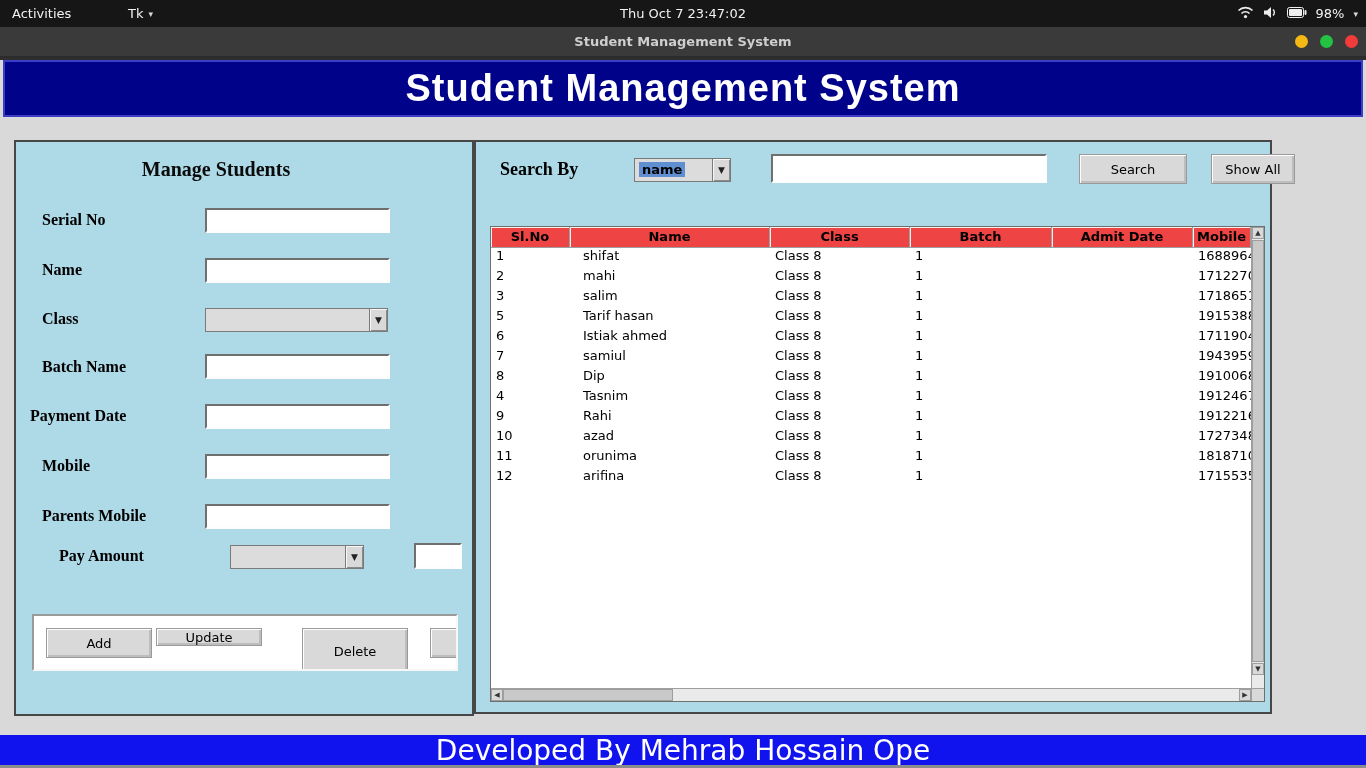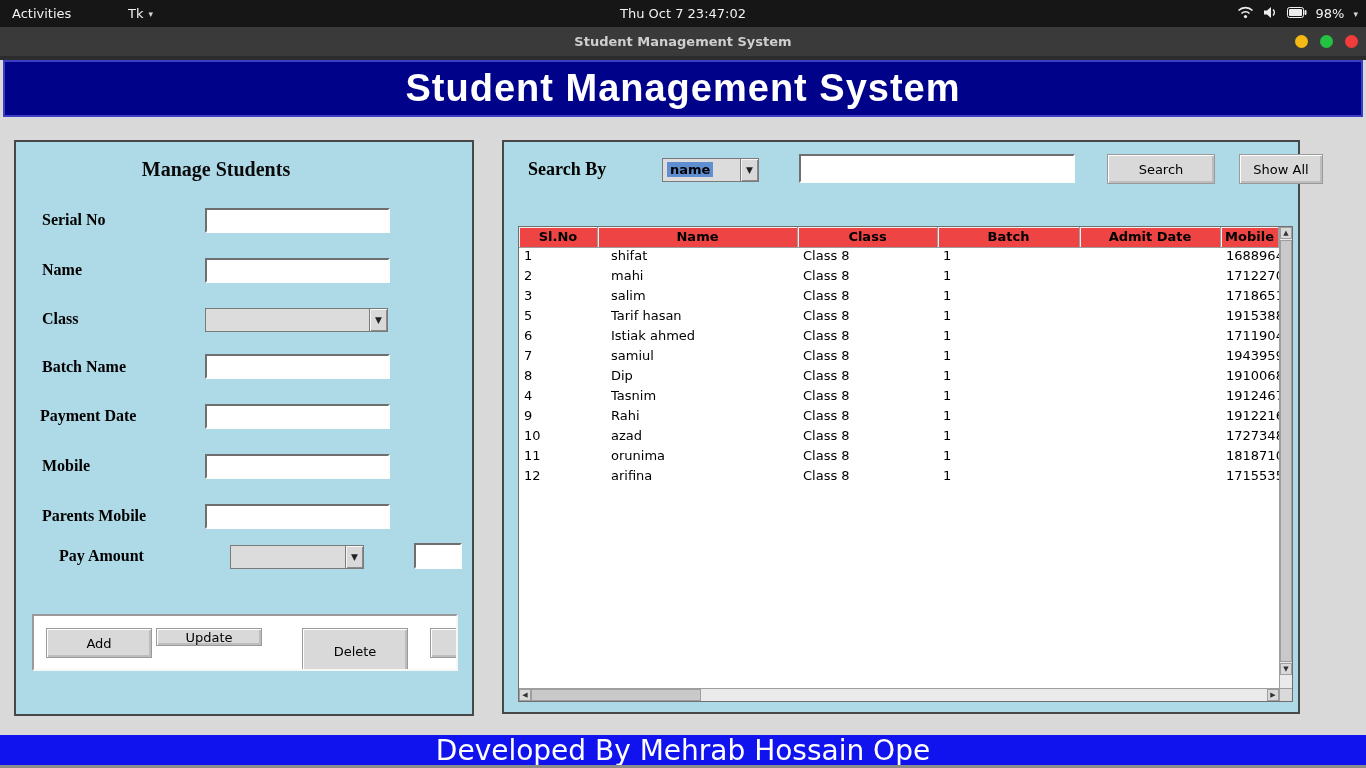--- a/index.html
+++ b/index.html
@@ -29,21 +29,21 @@
   
   .app-header{position:absolute;top:60px;left:3px;width:1360px;height:57px;
               background:var(--header_bg,#000289);border:2px solid #3c3cc4;box-sizing:border-box;
               display:flex;align-items:center;justify-content:center;}
   .app-header-title{color:#fff;font-weight:bold;font-size:38px;letter-spacing:1px;
                     font-family:"Liberation Sans",sans-serif;}
 
   
   .panel{position:absolute;background:var(--panel_bg,#aed9e6);border:2px solid #474747;box-sizing:border-box;}
   .panel-left{left:14px;top:140px;width:460px;height:576px;padding-left:16px;}
-  .panel-right{left:502px;top:140px;width:798px;height:574px;overflow:visible;}
+  .panel-right{left:474px;top:140px;width:798px;height:574px;overflow:visible;}
 
   .m-title{position:absolute;left:0;top:16px;width:400px;text-align:center;
            font-family:"Liberation Serif",serif;font-weight:bold;font-size:20px;color:#0b0b0b;}
   .flabel{position:absolute;font-family:"Liberation Serif",serif;font-weight:bold;
           font-size:16px;color:#000;white-space:nowrap;}
 
   .entry{position:absolute;background:#fff;border:2px solid;
          border-color:#6f6f6f #fdfdfd #fdfdfd #6f6f6f;box-sizing:border-box;
          font:13px "DejaVu Sans",sans-serif;padding:0 4px;outline:none;}
 
@@ -157,21 +157,21 @@
     <div class="app-header-title">Student Management System</div>
   </div>
 
   <div class="panel panel-left">
     <div class="m-title">Manage Students</div>
 
     <div class="flabel" style="left:26px;top:69px">Serial No</div>
     <div class="flabel" style="left:26px;top:119px">Name</div>
     <div class="flabel" style="left:26px;top:168px">Class</div>
     <div class="flabel" style="left:26px;top:216px">Batch Name</div>
-    <div class="flabel" style="left:24px;top:265px">Payment Date</div>
+    <div class="flabel" style="left:14px;top:265px">Payment Date</div>
     <div class="flabel" style="left:26px;top:315px">Mobile</div>
     <div class="flabel" style="left:26px;top:365px">Parents Mobile</div>
     <div class="flabel" style="left:43px;top:405px">Pay Amount</div>
 
     <input class="entry" style="left: 189px; top: 66px; width: 185px; height: 25px;" value="">
     <input class="entry" style="left: 189px; top: 116px; width: 185px; height: 25px;" value="">
     <div class="combo" style="left:189px;top:166px;width:183px;height:24px">
       <div class="combo-field"></div>
       <div class="combo-btn">▼</div>
     </div>

